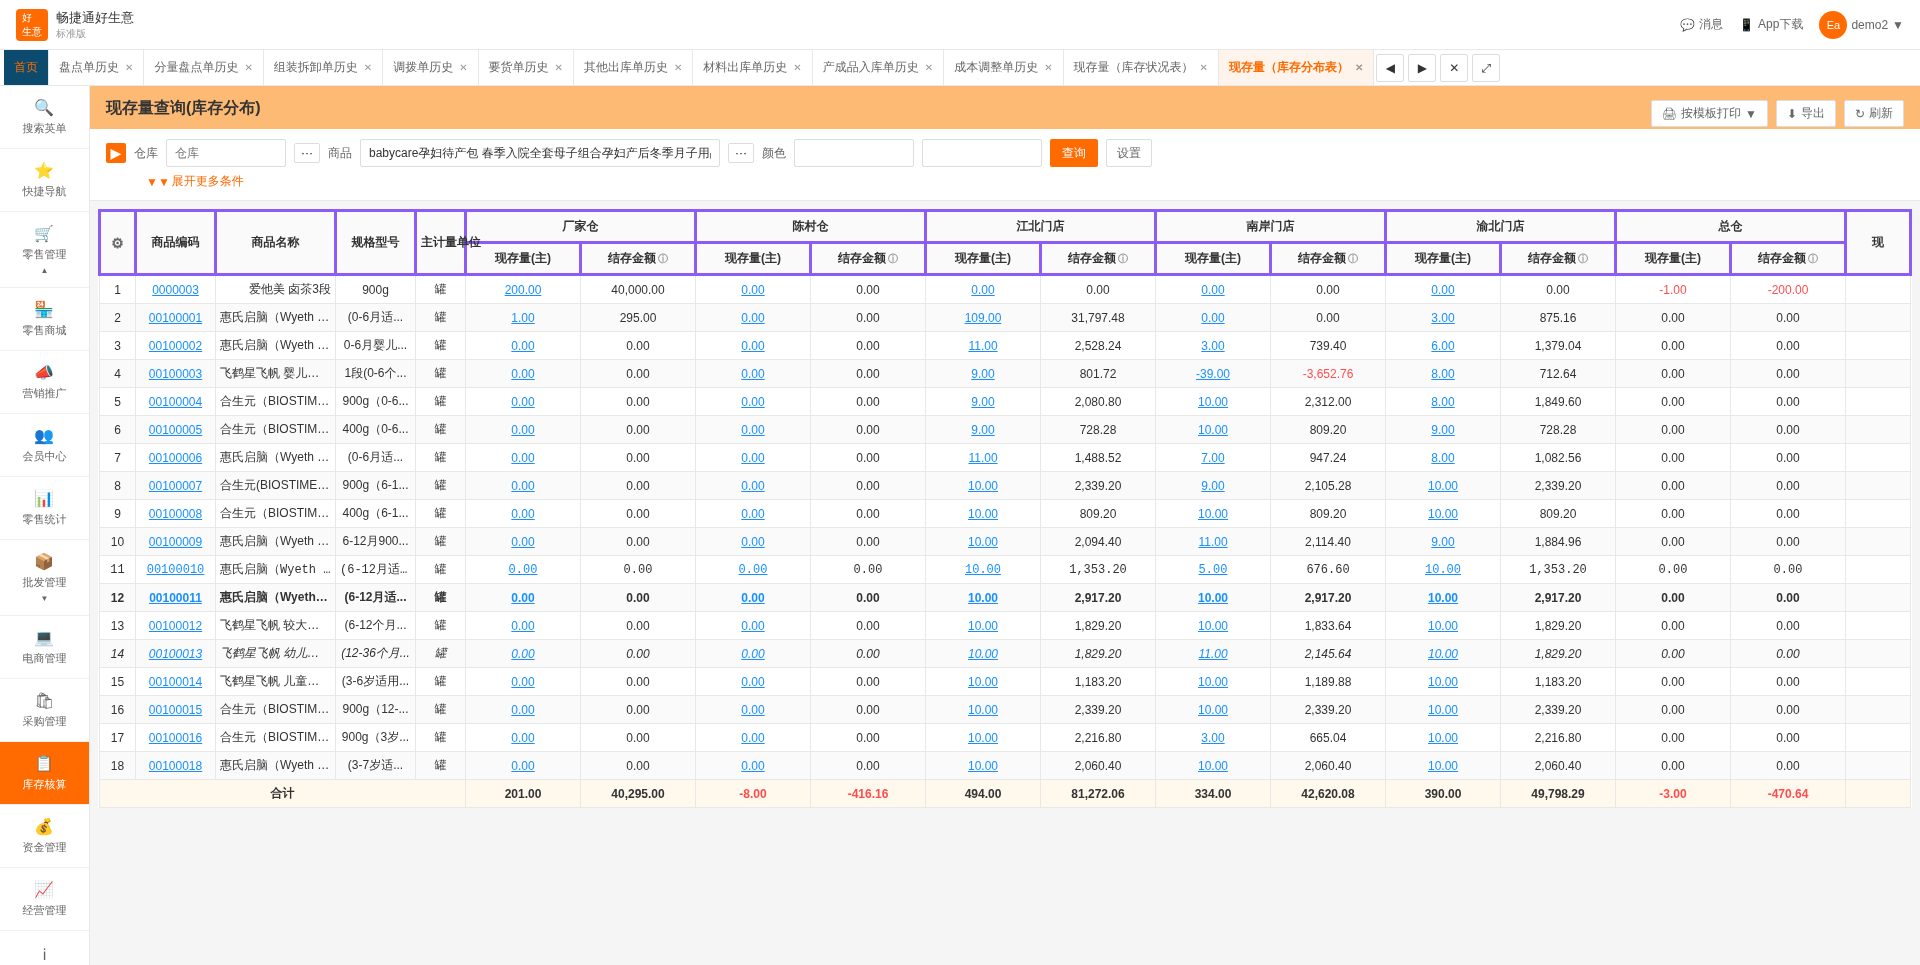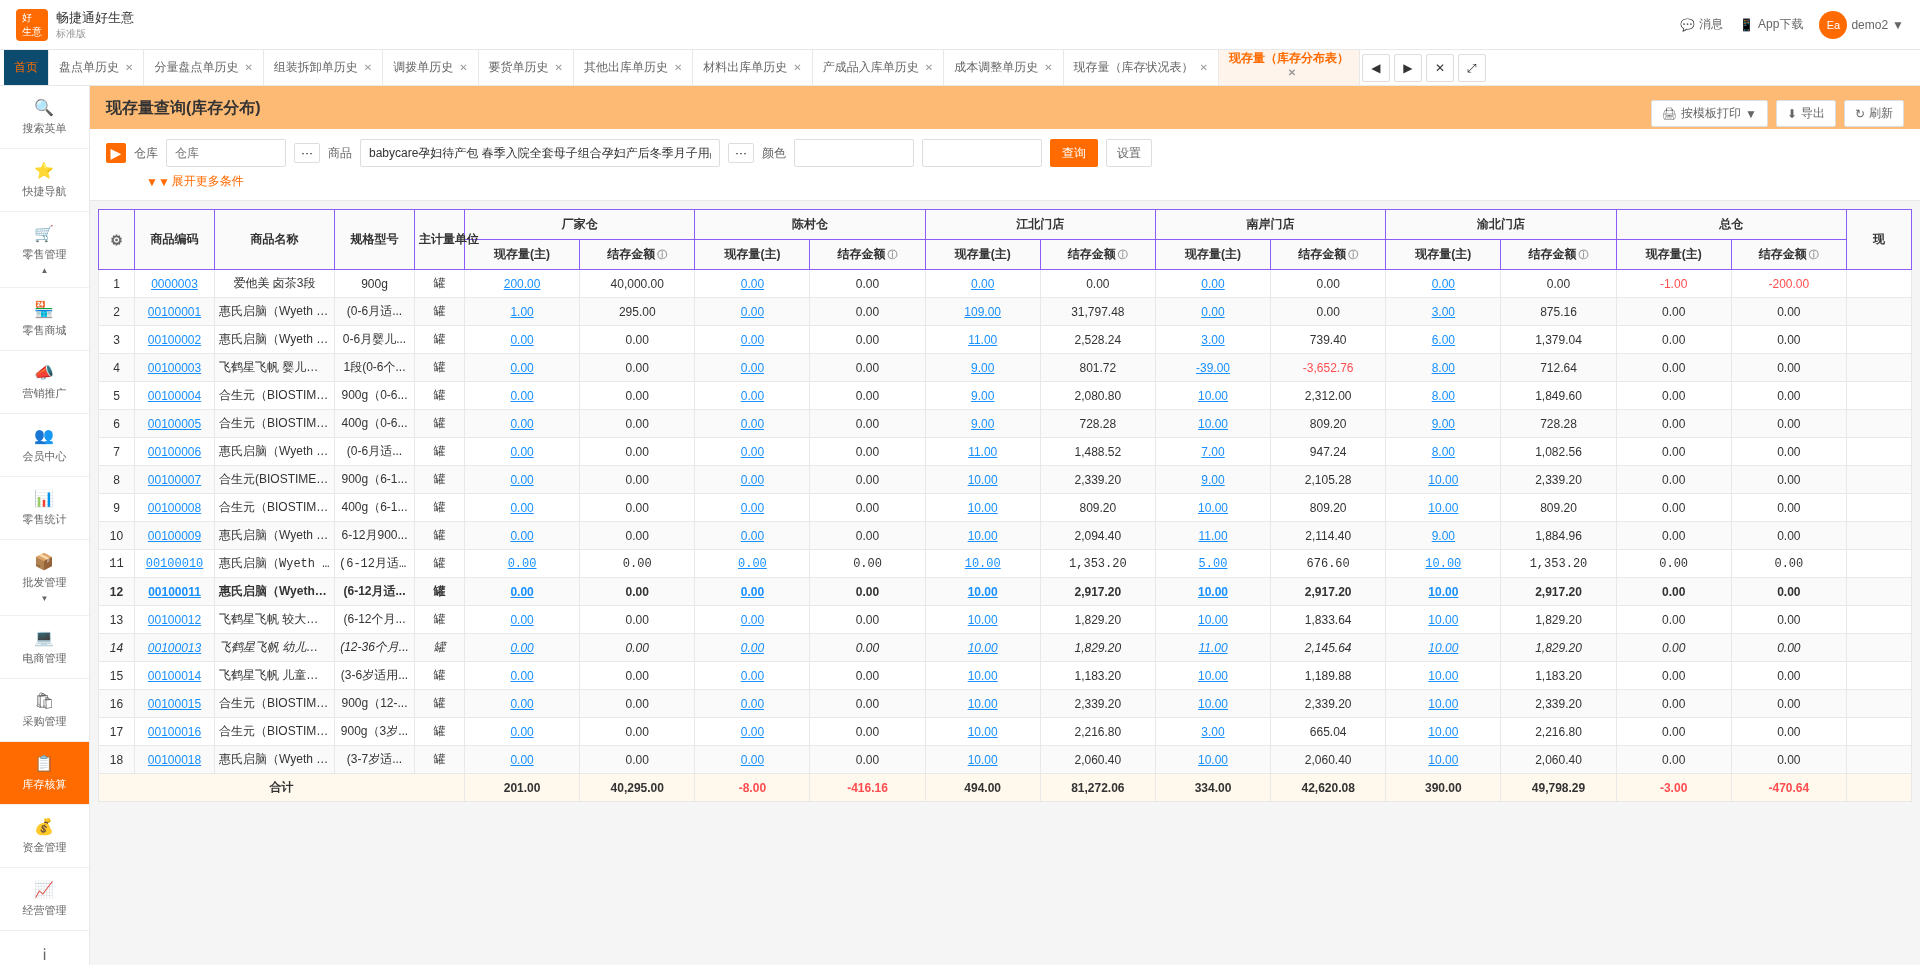--- a/index.html
+++ b/index.html
@@ -11,21 +11,21 @@
     .logo-icon { width: 32px; height: 32px; background: #ff6b00; border-radius: 4px; display: flex; align-items: center; justify-content: center; color: white; font-size: 10px; }
     .logo-text { font-size: 13px; color: #333; font-weight: normal; }
     .top-right { display: flex; align-items: center; gap: 16px; }
     .top-right-item { display: flex; align-items: center; gap: 4px; font-size: 12px; color: #666; cursor: pointer; }
     .avatar { width: 28px; height: 28px; background: #ff6b00; border-radius: 50%; display: flex; align-items: center; justify-content: center; color: white; font-size: 11px; }
 
     
     .tab-bar { background: #fff; display: flex; align-items: center; border-bottom: 1px solid #e8e8e8; padding: 0 4px; overflow: hidden; height: 36px; }
     .tab-item { display: flex; align-items: center; padding: 0 10px; height: 36px; font-size: 12px; color: #666; cursor: pointer; white-space: nowrap; border-right: 1px solid #e8e8e8; position: relative; }
     .tab-item.home { background: #0c4a6e; color: #ff6b00; }
-    .tab-item.active { background: #fff4ec; color: #ff6b00; font-weight: bold; flex-direction: column; }
+    .tab-item.active { background: #fff4ec; color: #ff6b00; font-weight: bold; }
     .tab-item .close-x { margin-left: 6px; color: #999; font-size: 10px; }
     .tab-nav-btn { width: 28px; height: 28px; display: flex; align-items: center; justify-content: center; cursor: pointer; border: 1px solid #ddd; background: #fff; border-radius: 2px; margin: 0 2px; }
 
     
     .main-layout { display: flex; height: calc(100vh - 86px); }
 
     
     .sidebar { width: 90px; background: #fff; border-right: 1px solid #e8e8e8; display: flex; flex-direction: column; overflow-y: auto; }
     .sidebar-item { display: flex; flex-direction: column; align-items: center; padding: 12px 4px; cursor: pointer; border-bottom: 1px solid #f0f0f0; font-size: 11px; color: #666; gap: 4px; }
     .sidebar-item.active { background: #ff6b00; color: white; }
@@ -48,21 +48,21 @@
     .filter-input { border: 1px solid #ddd; padding: 4px 8px; border-radius: 2px; font-size: 12px; background: white; height: 28px; }
     .filter-input.wide { width: 360px; color: #333; }
     .filter-input.medium { width: 120px; }
     .filter-expand { color: #ff6b00; cursor: pointer; font-size: 12px; display: flex; align-items: center; gap: 2px; margin-left: 8px; }
     .expand-icon { background: #ff6b00; color: white; width: 20px; height: 20px; border-radius: 2px; display: flex; align-items: center; justify-content: center; cursor: pointer; font-size: 14px; flex-shrink: 0; }
     .ellipsis-btn { border: 1px solid #ddd; padding: 2px 6px; border-radius: 2px; cursor: pointer; font-size: 12px; background: white; }
 
     
     .table-container { flex: 1; overflow: auto; padding: 8px; }
     .data-table { width: 100%; border-collapse: collapse; background: white; font-size: 12px; table-layout: fixed; }
-    .data-table th { background: #fafafa; border: 1px solid #8b5cf6; padding: 6px 4px; text-align: center; font-weight: normal; color: #333; white-space: nowrap; font-weight: 600; margin-top: 8px; }
+    .data-table th { background: #fafafa; border: 3px solid #8b5cf6; padding: 6px 4px; text-align: center; font-weight: normal; color: #333; white-space: nowrap; font-weight: 600; margin-top: 8px; }
     .data-table td { border: 1px solid #e8e8e8; padding: 5px 4px; text-align: center; white-space: nowrap; overflow: hidden; text-overflow: ellipsis; }
     .data-table tr.summary-row td { background: #fff8ec; font-weight: bold; }
     .col-header-group { background: #fafafa; text-align: center; }
     .negative { color: #ff4d4f; }
     .link-style { color: #1890ff; text-decoration: underline; cursor: pointer; }
     .settings-icon { color: #666; cursor: pointer; font-size: 14px; }
     .info-icon { color: #999; margin-left: 2px; font-size: 10px; cursor: pointer; }
 
     
     .col-no { width: 36px; }
@@ -294,21 +294,21 @@
             <th class="col-qty">现存量(主)</th>
             <th class="col-amt">结存金额<span class="info-icon">ⓘ</span></th>
             <th class="col-qty">现存量(主)</th>
             <th class="col-amt">结存金额<span class="info-icon">ⓘ</span></th>
           </tr>
         </thead>
         <tbody id="table-body">
         <tr style="background: rgb(255, 255, 255);">
     <td>1</td>
     <td class="link-style">0000003</td>
-    <td style="text-align:center;">爱他美 卤茶3段</td>
+    <td style="text-align:right;">爱他美 卤茶3段</td>
     <td>900g</td>
     <td>罐</td>
     <td class="link-style">200.00</td>
     <td>40,000.00</td>
     <td class="link-style">0.00</td>
     <td>0.00</td>
     <td class="link-style">0.00</td>
     <td>0.00</td>
     <td class="link-style ">0.00</td>
     <td class="">0.00</td>

